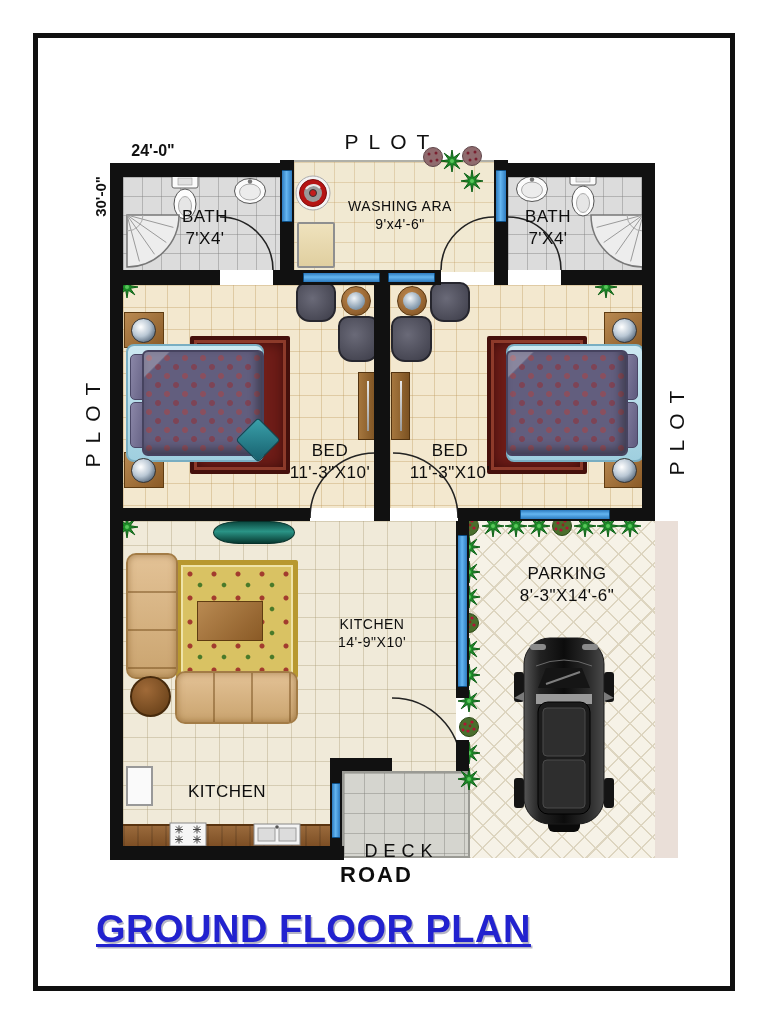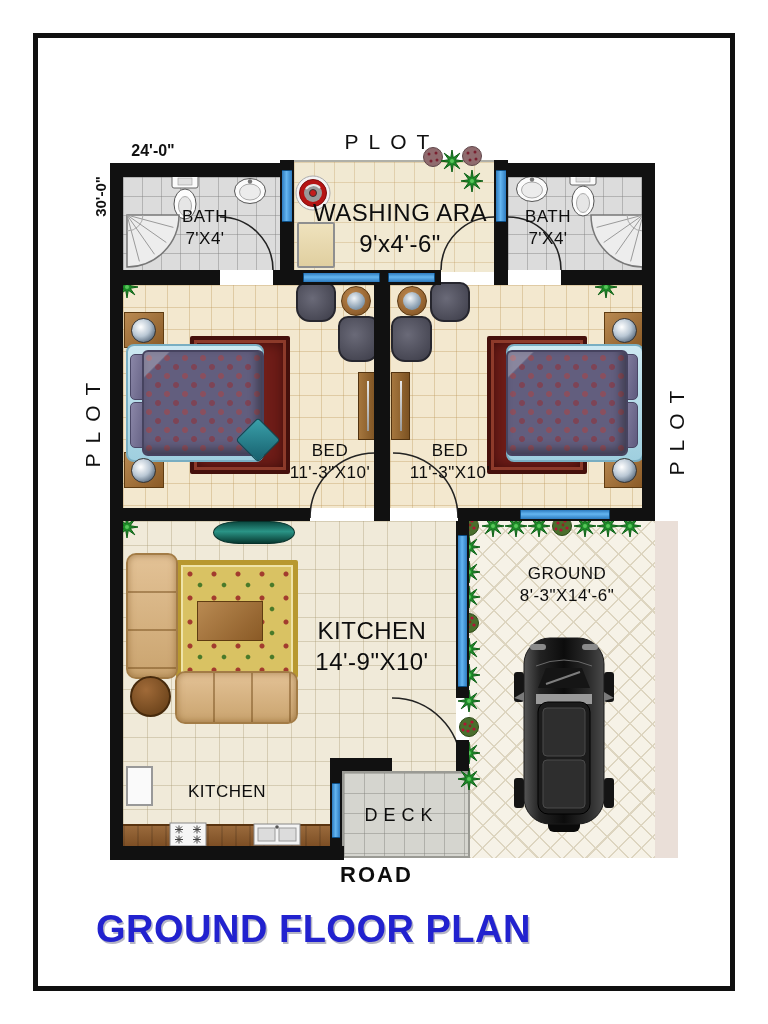--- a/index.html
+++ b/index.html
@@ -79,32 +79,32 @@
     background:radial-gradient(circle at 38% 35%,#ffffff,#b9c7d4 45%,#5f7184 78%,#3a4a5a);}
   .whitebox{background:#fafafa;border:2px solid #999;}
   .appliance{background:linear-gradient(#efe2bd,#e0cfa0);border:2px solid #8f8f8f;border-radius:2px;}
   .console{background:linear-gradient(180deg,#0c4a42,#2a9486 45%,#083a32);
            border-radius:50%/80%;border:1px solid #06302a;}
   .counter{background:repeating-linear-gradient(90deg,rgba(0,0,0,.12) 0 2px,transparent 2px 14px),
                       linear-gradient(180deg,#9a6a3c,#7a4c22);border-top:2px solid #5a3410;z-index:3;}
   
   .rlabel{position:absolute;z-index:7;text-align:center;color:#0d0d0d;
           font:400 17px/1.28 "Liberation Sans",sans-serif;letter-spacing:.5px;}
-  .rlabel.lg{font-size:24px;}
+  .rlabel.lg{font-size:14px;}
   .rname,.rsize{display:block;}
   .deck-label{letter-spacing:6px;font-size:18px;}
   .edge-label{position:absolute;z-index:7;text-align:center;color:#111;
               font:400 21px "Liberation Sans",sans-serif;letter-spacing:10px;white-space:nowrap;}
   .vert{transform:rotate(-90deg);}
   .dim{position:absolute;z-index:7;color:#111;text-align:center;
        font:700 16px "Liberation Sans",sans-serif;white-space:nowrap;}
   .road-label{position:absolute;z-index:7;text-align:left;color:#0d0d0d;
               font:600 22px "Liberation Sans",sans-serif;letter-spacing:2px;}
   .title{position:absolute;z-index:7;color:#2222cf;font:700 38px "Liberation Sans",sans-serif;
-         letter-spacing:.5px;text-shadow:1.5px 1.5px 0 rgba(40,40,90,.35);white-space:nowrap;}
+         letter-spacing:.5px;text-shadow:1.5px 1.5px 0 rgba(40,40,90,.35);white-space:nowrap;text-decoration:underline;}
   svg.overlay{position:absolute;left:0;top:0;z-index:4;pointer-events:none;}
 </style>
 </head>
 <body>
 
 <div class="page">
   <div class="frame"></div>
 
   <div class="floor floor-bath" style="left:123px;top:177px;width:157px;height:93px"></div>
   <div class="floor floor-wash" style="left:294px;top:160px;width:200px;height:110px"></div>
@@ -340,27 +340,27 @@
   </div>
   <div class="rlabel" style="left:385px;top:440px;width:130px">
     <span class="rname">BED</span>
     <span class="rsize">11'-3"X10'</span>
   </div>
   <div class="rlabel lg" style="left:297px;top:616px;width:150px">
     <span class="rname">KITCHEN</span>
     <span class="rsize">14'-9"X10'</span>
   </div>
   <div class="rlabel" style="left:487px;top:563px;width:160px">
-    <span class="rname">GROUND</span>
+    <span class="rname">PARKING</span>
     <span class="rsize">8'-3"X14'-6"</span>
   </div>
   <div class="rlabel" style="left:152px;top:781px;width:150px">
     <span class="rname">KITCHEN</span>
   </div>
-  <div class="rlabel deck-label" style="left:345px;top:804px;width:113px">
+  <div class="rlabel deck-label" style="left:345px;top:840px;width:113px">
     <span class="rname">DECK</span>
   </div>
 
   <div class="edge-label" style="left:312px;top:130px;width:160px">PLOT</div>
   <div class="edge-label vert" style="left:33px;top:408px;width:120px">PLOT</div>
   <div class="edge-label vert" style="left:617px;top:416px;width:120px">PLOT</div>
   <div class="road-label" style="left:340px;top:862px;width:145px">ROAD</div>
   <div class="dim" style="left:118px;top:142px;width:70px">24'-0"</div>
   <div class="dim vert" style="left:52px;top:188px;width:96px;font-size:15px">30'-0"</div>
 

